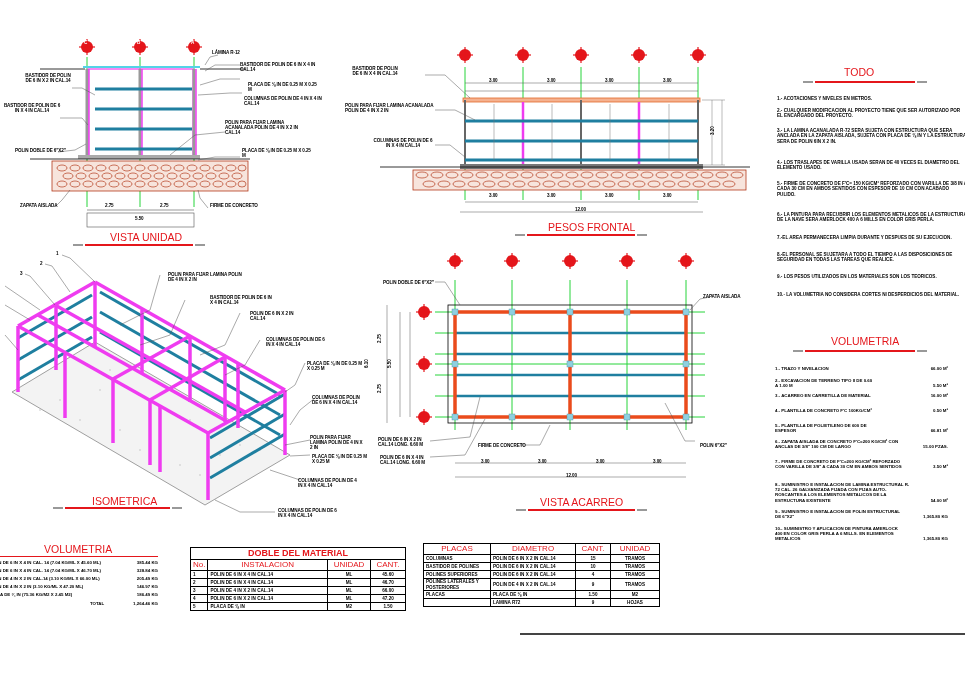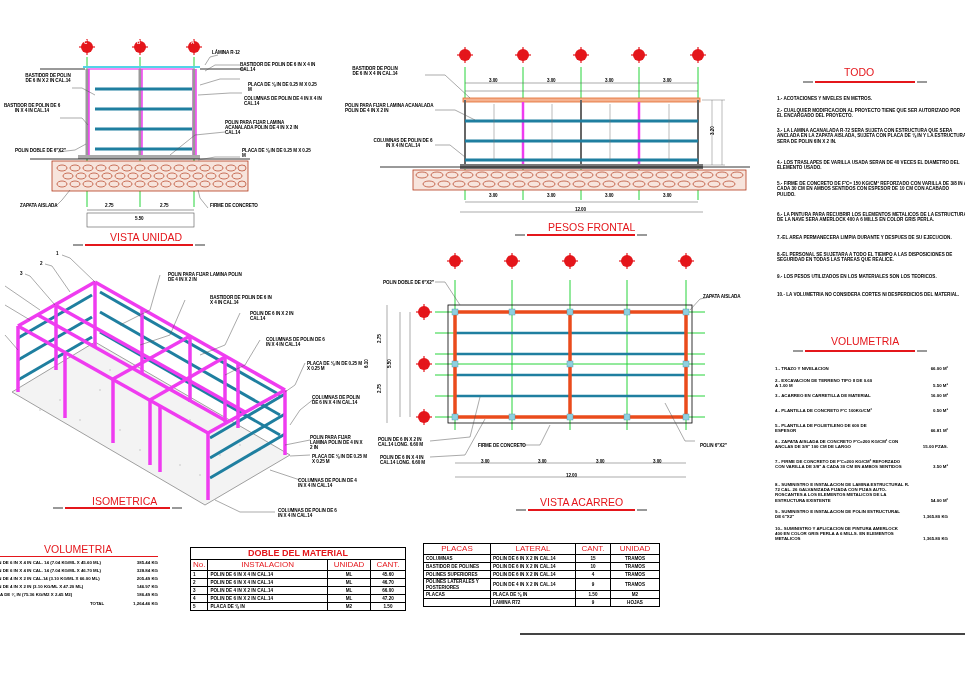--- a/index.html
+++ b/index.html
@@ -564,21 +564,21 @@
         <td style="text-align:center">M2</td>
         <td style="text-align:center">1.50</td>
       </tr>
 </tbody>
   </table>
 
 <table class="cad" style="left:423px;top:543px;width:237px;">
   <tbody>
   <tr>
     <th style="width:62px;">PLACAS</th>
-    <th>LATERAL</th>
+    <th>DIAMETRO</th>
     <th style="width:30px;">CANT.</th>
     <th style="width:44px;">UNIDAD</th>
   </tr>
   <tr>
         <td>COLUMNAS</td>
         <td>POLIN DE 6 IN X 2 IN CAL.14</td>
         <td style="text-align:center">15</td>
         <td style="text-align:center">TRAMOS</td>
       </tr>
   <tr>

